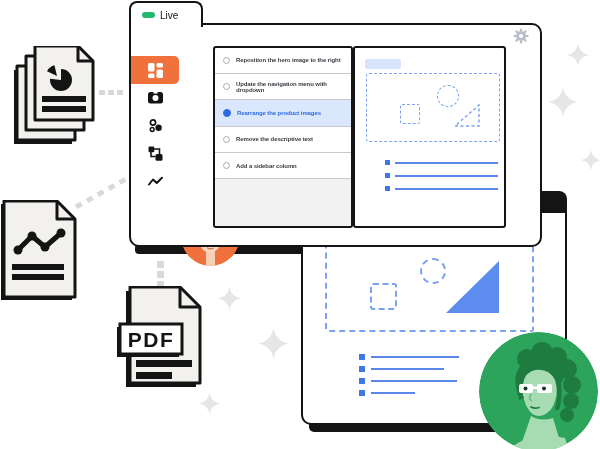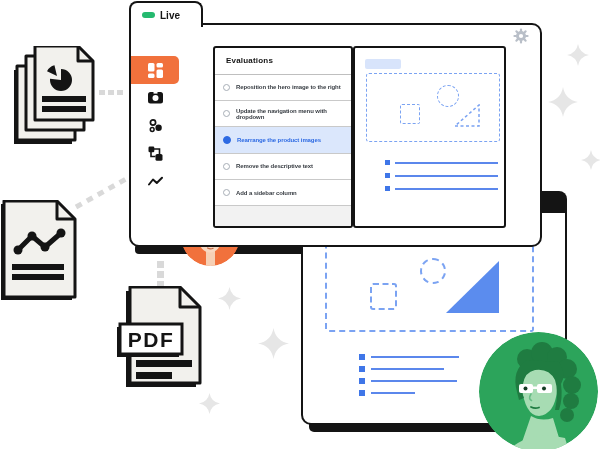--- a/index.html
+++ b/index.html
@@ -7,21 +7,21 @@
   .canvas { position:relative; width:600px; height:449px; background:#ffffff; overflow:hidden; }
   .abs { position:absolute; }
 
   
   .sparkle { position:absolute; }
   .dash { position:absolute; background:#d9d9d9; }
 
   
   #win1 { left:129px; top:1px; width:414px; height:256px; position:absolute; }
   .w1-shadow { position:absolute; left:6px; top:243px; width:401px; height:10px; background:#141414; border-radius:4px; }
-  .tab { position:absolute; display:flex; align-items:center; font-weight:bold; font-size:10px;text-align:right; }
+  .tab { position:absolute; display:flex; align-items:center; font-weight:normal; font-size:10px;text-align:right; }
   .tab-live { left:0; top:0; width:74px; height:26px; background:#fff; border:2.5px solid #141414; border-bottom:none; border-radius:8px 8px 0 0; z-index:3; gap:5px; padding-left:11px; color:#141414; }
   .live-pill { width:13px; height:6px; border-radius:3px; background:#25b96f; }
   .tab-draft { left:76px; top:0; width:77px; height:23px; background:#17181a; border-radius:8px 8px 0 0; z-index:1; color:#fff; justify-content:center; }
   .w1-body { position:absolute; left:0; top:22px; width:413px; height:224px; background:#fff; border:2.5px solid #141414; border-radius:2px 10px 10px 10px; z-index:2; }
 
   .side-active { position:absolute; left:0px; top:31px; width:48px; height:28px; background:#f1713c; border-radius:0 5px 5px 0; display:flex; align-items:center; justify-content:center; }
   .side-icon { position:absolute; left:16px; width:16px; height:16px; display:flex; align-items:center; justify-content:center; }
 
   .eval-panel { position:absolute; left:82px; top:20.5px; width:140px; height:182px; border:2px solid #141414; border-radius:3px; background:#fff; display:flex; flex-direction:column; overflow:hidden; }
   .eval-header { height:27px; flex:none; display:flex; align-items:center; padding-left:11px; font-size:8px; font-weight:bold; color:#141414; border-bottom:1px solid #bfbfbf; letter-spacing:.2px; }
@@ -134,21 +134,20 @@
           <rect x="7.5" y="8" width="7" height="6.8" rx="1.6" fill="#141414"></rect>
         </svg>
       </div>
       <div class="side-icon" style="top:148px">
         <svg width="15" height="15" viewBox="0 0 15 15">
           <path d="M1,10.5 L5,5.5 L8.8,9 L14,3.8" stroke="#141414" stroke-width="2" fill="none" stroke-linecap="round" stroke-linejoin="round"></path>
         </svg>
       </div>
 
       <div class="eval-panel">
-        <div class="eval-header">Evaluations</div>
         <div class="eval-row">
           <span class="radio"></span>
           <span>Reposition the hero image to the right</span>
         </div>
         <div class="eval-row">
           <span class="radio"></span>
           <span>Update the navigation menu with dropdown</span>
         </div>
         <div class="eval-row selected">
           <span class="radio"></span>

